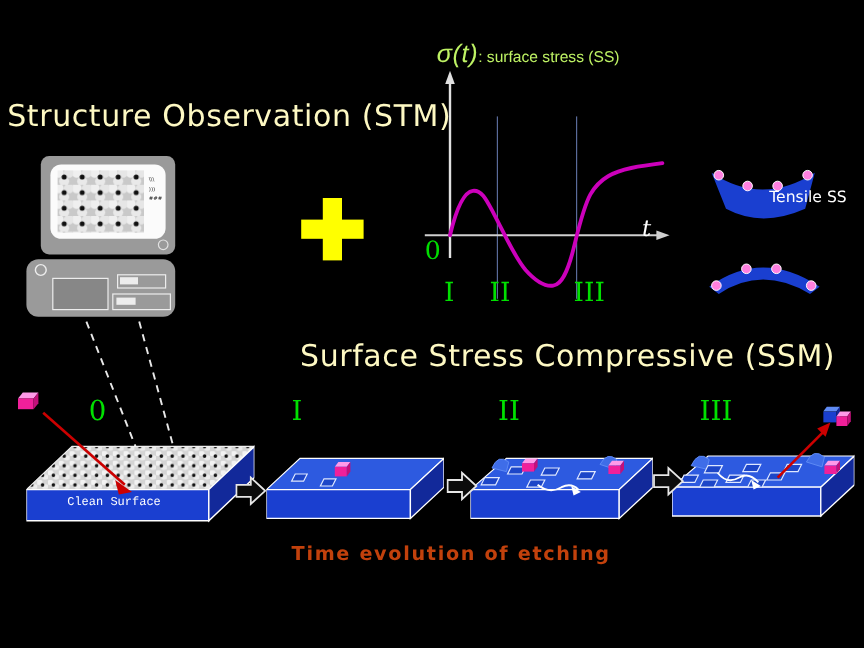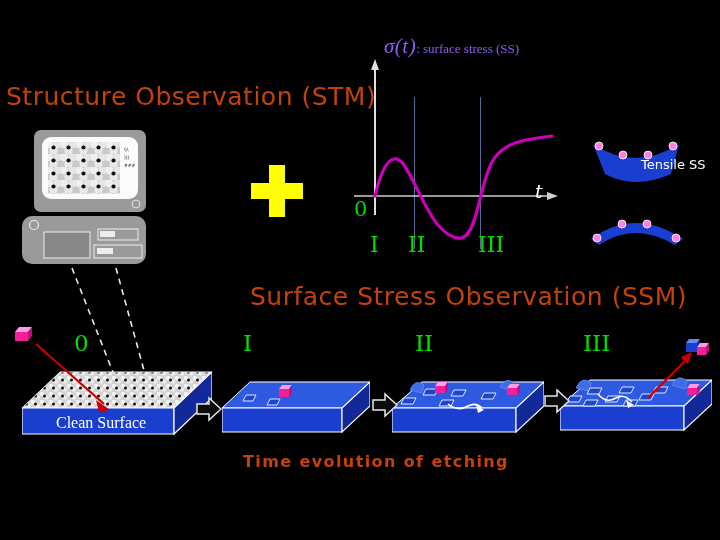--- a/index.html
+++ b/index.html
@@ -7,32 +7,32 @@
   html,body { background:#000; }
   body {
     width:720px; height:540px; position:relative; overflow:hidden;
     background:#000000;
     font-family:"Liberation Sans", sans-serif;
   }
   .abs { position:absolute; }
 
   
   .yellow-head {
-    color:#c2410c;
+    color:#fef9c3;
     font-family:"DejaVu Sans", sans-serif;
     font-weight:400;
     letter-spacing:0.5px;
     white-space:nowrap;
   }
   #structure-observation-title { left:6px;  top:82px;  font-size:25px; }
   #ssm-title                   { left:250px; top:282px; font-size:25px; }
 
   #graph-title {
-    left:384px; top:34px; color:#8b5cf6; white-space:nowrap;
-    font-family:Liberation Serif, serif;
+    left:364px; top:34px; color:#bef264; white-space:nowrap;
+    font-family:Liberation Sans, sans-serif;
   }
   #graph-title .sym {
     font-style:italic; font-size:21px; letter-spacing:0.5px;
   }
   #graph-title .rest { font-size:13px; }
 
   #bottom-caption {
     left:243px; top:452px; color:#c2410c; font-size:16px; font-weight:bold;
     letter-spacing:1.4px; white-space:nowrap;
     font-family:"DejaVu Sans", sans-serif;
@@ -86,41 +86,41 @@
   }
 
   
   .slab { position:absolute; }
   #slab-0 { left:22px;  top:368px; width:190px; height:82px; }
   #slab-1 { left:222px; top:380px; width:148px; height:62px; }
   #slab-2 { left:392px; top:372px; width:152px; height:70px; }
   #slab-3 { left:560px; top:362px; width:152px; height:78px; }
   .slab svg { position:absolute; left:0; top:0; }
   .clean-surface-cap {
-    position:absolute; left:34px; top:46px; color:#ffffff; font-size:16px;
-    white-space:nowrap; font-family:Liberation Serif, serif;
+    position:absolute; left:34px; top:46px; color:#ffffff; font-size:10px;
+    white-space:nowrap; font-family:Liberation Mono, monospace;
   }
 
   
   .transition-arrow { position:absolute; width:26px; height:26px; }
   #arrow-0 { left:196px; top:396px; }
   #arrow-1 { left:372px; top:392px; }
   #arrow-2 { left:544px; top:388px; }
 
   
   #dashed-projection, #red-pointer-left, #red-pointer-right { position:absolute; left:0; top:0; }
   #adatom-icon-left  { position:absolute; left:14px;  top:326px; width:22px; height:20px; }
   #adatom-icon-right { position:absolute; left:686px; top:338px; width:24px; height:22px; }
 </style>
 </head>
 <body>
 
 <div class="abs yellow-head" id="structure-observation-title">Structure Observation (STM)</div>
 
-<div class="abs yellow-head" id="ssm-title">Surface Stress  Observation (SSM)</div>
+<div class="abs yellow-head" id="ssm-title">Surface Stress  Compressive (SSM)</div>
 
 <div class="abs" id="graph-title">
   <span class="sym">σ(t)</span><span class="rest">: surface stress (SS)</span>
 </div>
 
 <div class="abs" id="bottom-caption">Time evolution of etching</div>
 
 <div class="abs" id="plus-sign">
   <div class="bar h"></div>
   <div class="bar v"></div>

